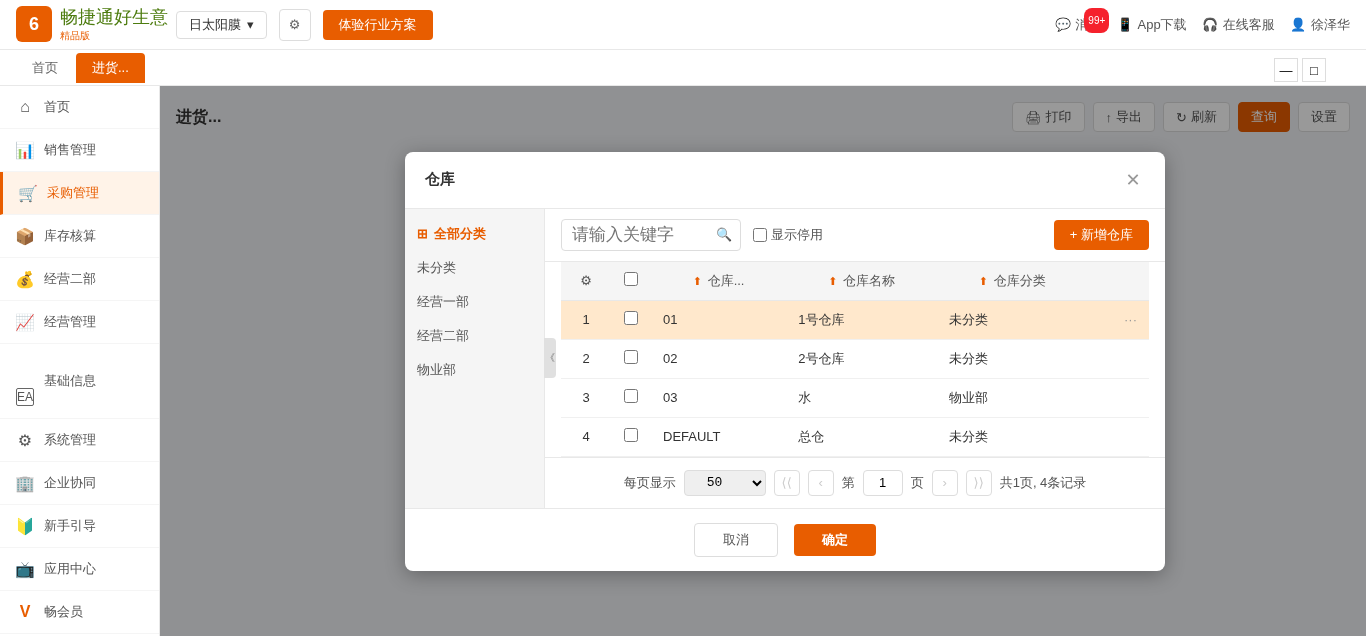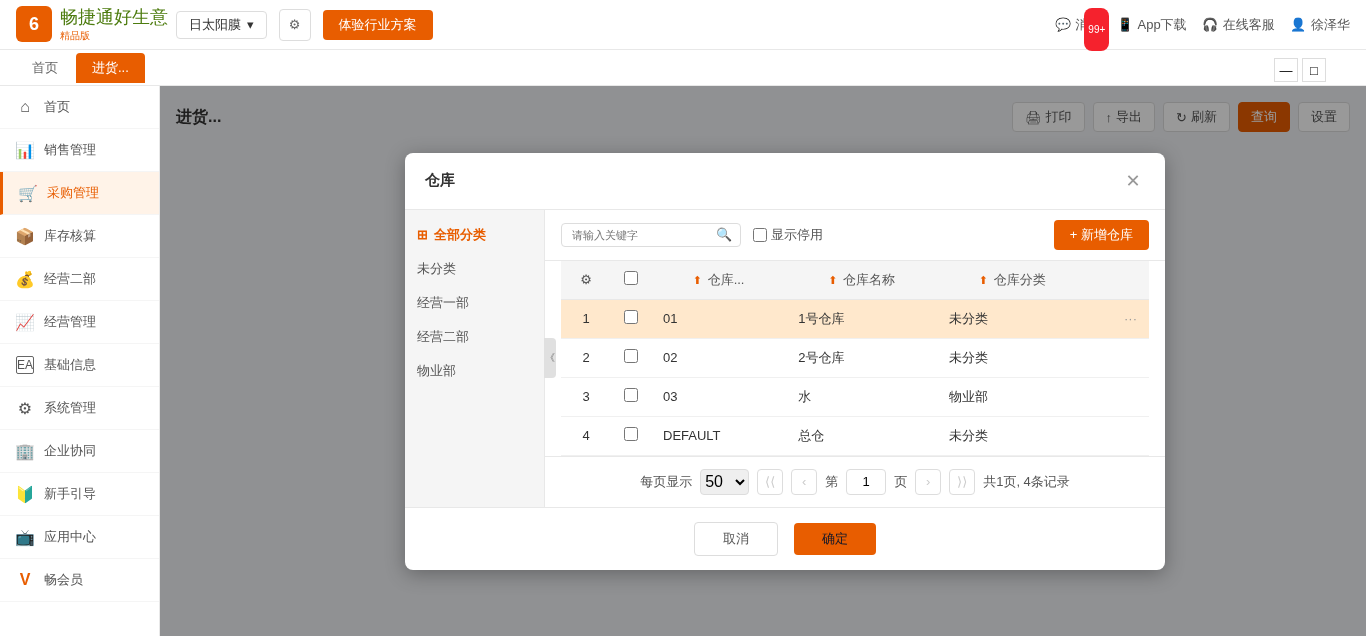--- a/index.html
+++ b/index.html
@@ -84,21 +84,21 @@
       gap: 4px;
       color: #555;
       font-size: 13px;
       cursor: pointer;
       position: relative;
     }
     .badge {
       background: #f5222d;
       color: white;
       font-size: 10px;
-      padding: 16px 4px;
+      padding: 7px 4px;
       border-radius: 8px;
       position: absolute;
       top: -8px;
       right: -8px;
     }
 
     
     .nav-tabs {
       height: 36px;
       background: #fff;
@@ -262,21 +262,21 @@
     }
     .search-input-wrap {
       position: relative;
       display: flex;
       align-items: center;
     }
     .search-input {
       border: 1px solid #ddd;
       border-radius: 4px;
       padding: 5px 32px 5px 10px;
-      font-size: 11px;
+      font-size: 17px;
       width: 180px;
       outline: none;
     }
     .search-icon {
       position: absolute;
       right: 8px;
       color: #999;
     }
     .show-disabled {
       display: flex;
@@ -358,23 +358,24 @@
       border: 1px solid #ddd;
       border-radius: 4px;
       text-align: center;
       font-size: 13px;
       outline: none;
     }
     .page-size-select {
       height: 26px;
       border: 1px solid #ddd;
       border-radius: 4px;
-      padding: 0 0;
-      font-size: 16px;
+      padding: 0 18px;
+      font-size: 13px;
       outline: none;
+      font-family: Liberation Mono, monospace;
     }
 
     
     .modal-footer {
       display: flex;
       align-items: center;
       justify-content: center;
       padding: 14px 20px;
       border-top: 1px solid #e8e8e8;
       gap: 16px;
@@ -386,23 +387,24 @@
       background: #fff;
       color: #555;
       cursor: pointer;
       font-size: 13px;
     }
     .confirm-btn {
       padding: 7px 28px;
       border: none;
       border-radius: 4px;
       background: #e85d00;
-      color: #0f172a;
-      cursor: pointer;
-      font-size: 13px;
+      color: #ffffff;
+      cursor: pointer;
+      font-size: 13px;
+      font-weight: bold;
     }
 
     
     .bg-page {
       padding: 16px;
     }
     .page-title-bar {
       display: flex;
       align-items: center;
       justify-content: space-between;
@@ -519,21 +521,21 @@
     </div>
     <div class="sidebar-item">
       <span class="sidebar-icon">💰</span>
       <span>经营二部</span>
     </div>
     <div class="sidebar-item">
       <span class="sidebar-icon">📈</span>
       <span>经营管理</span>
     </div>
     <div class="sidebar-item">
-      <span class="sidebar-icon" style="font-size:12px;border:1px solid #666;border-radius:2px;width:18px;height:18px;display:flex;align-items:center;justify-content:center;">EA</span>
+      <span class="sidebar-icon" style="font-size:12px;border:1px solid #666;border-radius:2px;width:18px;height:18px;display:flex;align-items:center;justify-content:center;margin-top:32px;">EA</span>
       <span>基础信息</span>
     </div>
     <div class="sidebar-item">
       <span class="sidebar-icon">⚙</span>
       <span>系统管理</span>
     </div>
     <div class="sidebar-item">
       <span class="sidebar-icon">🏢</span>
       <span>企业协同</span>
     </div>

